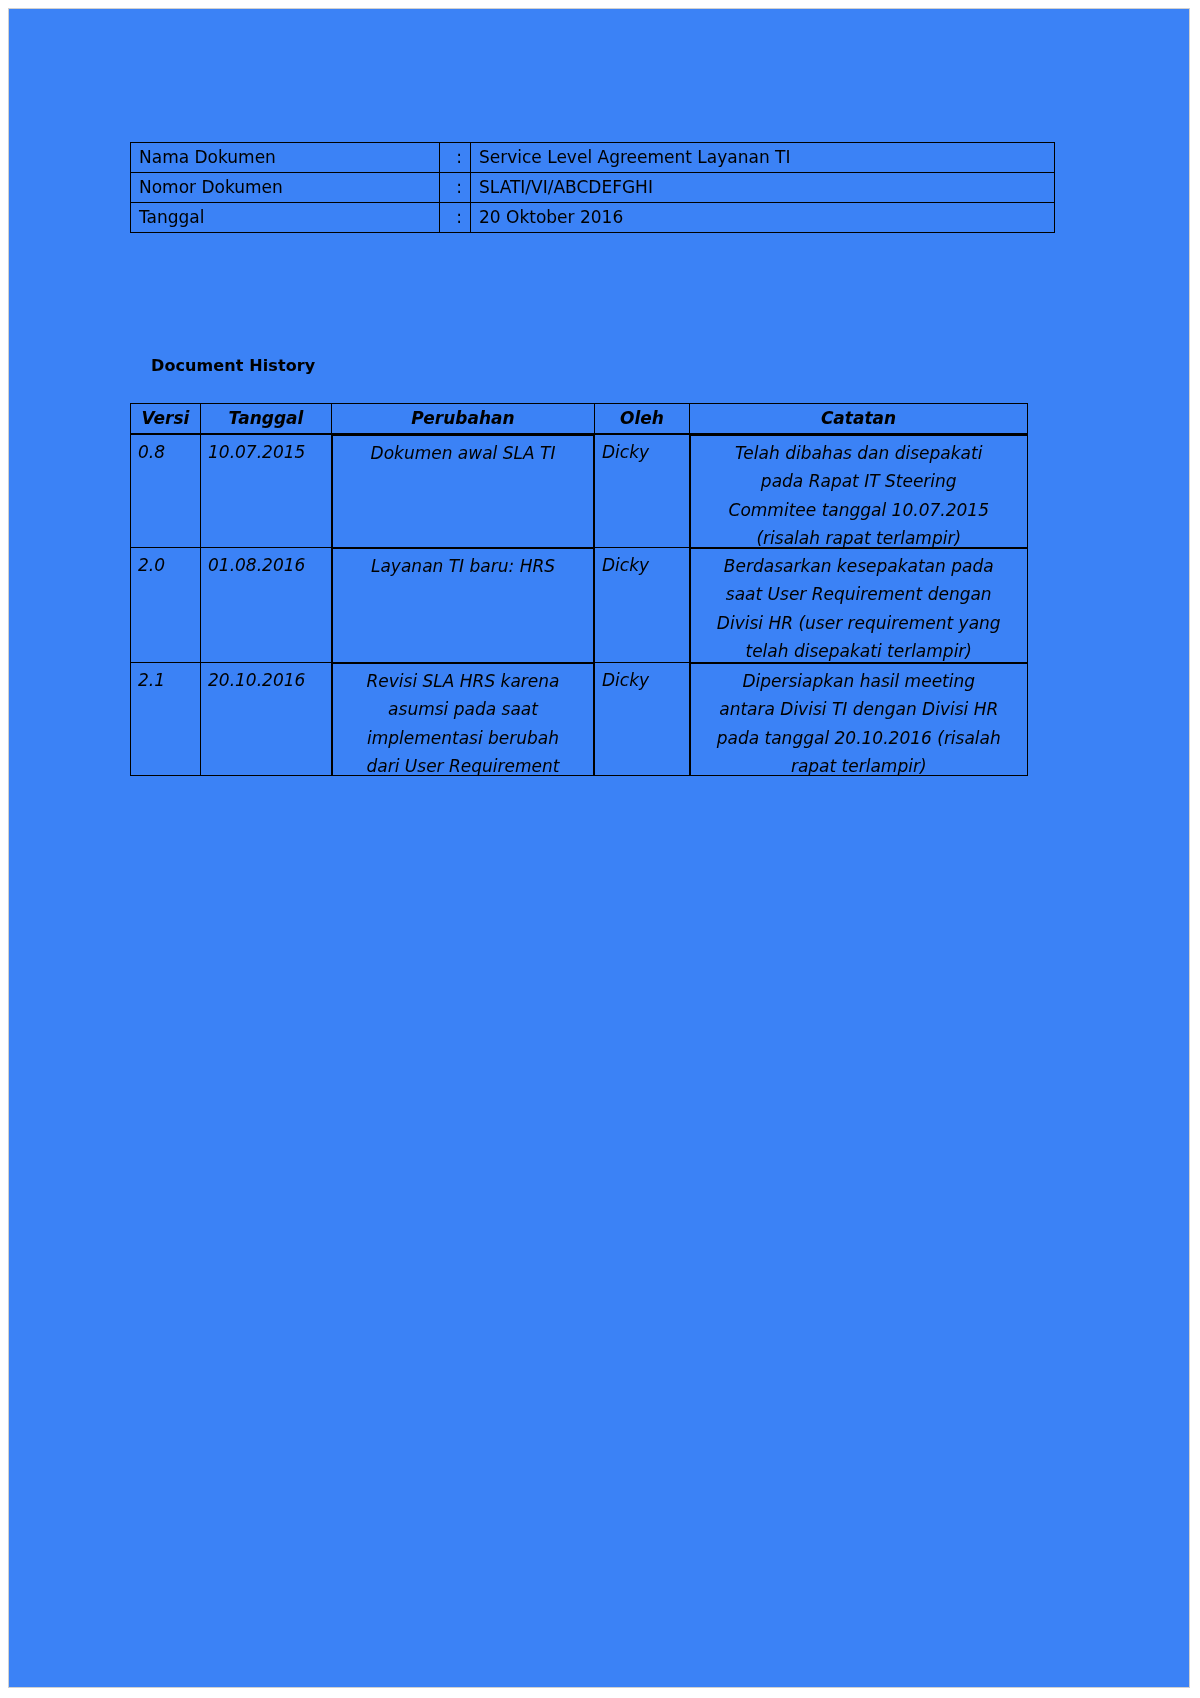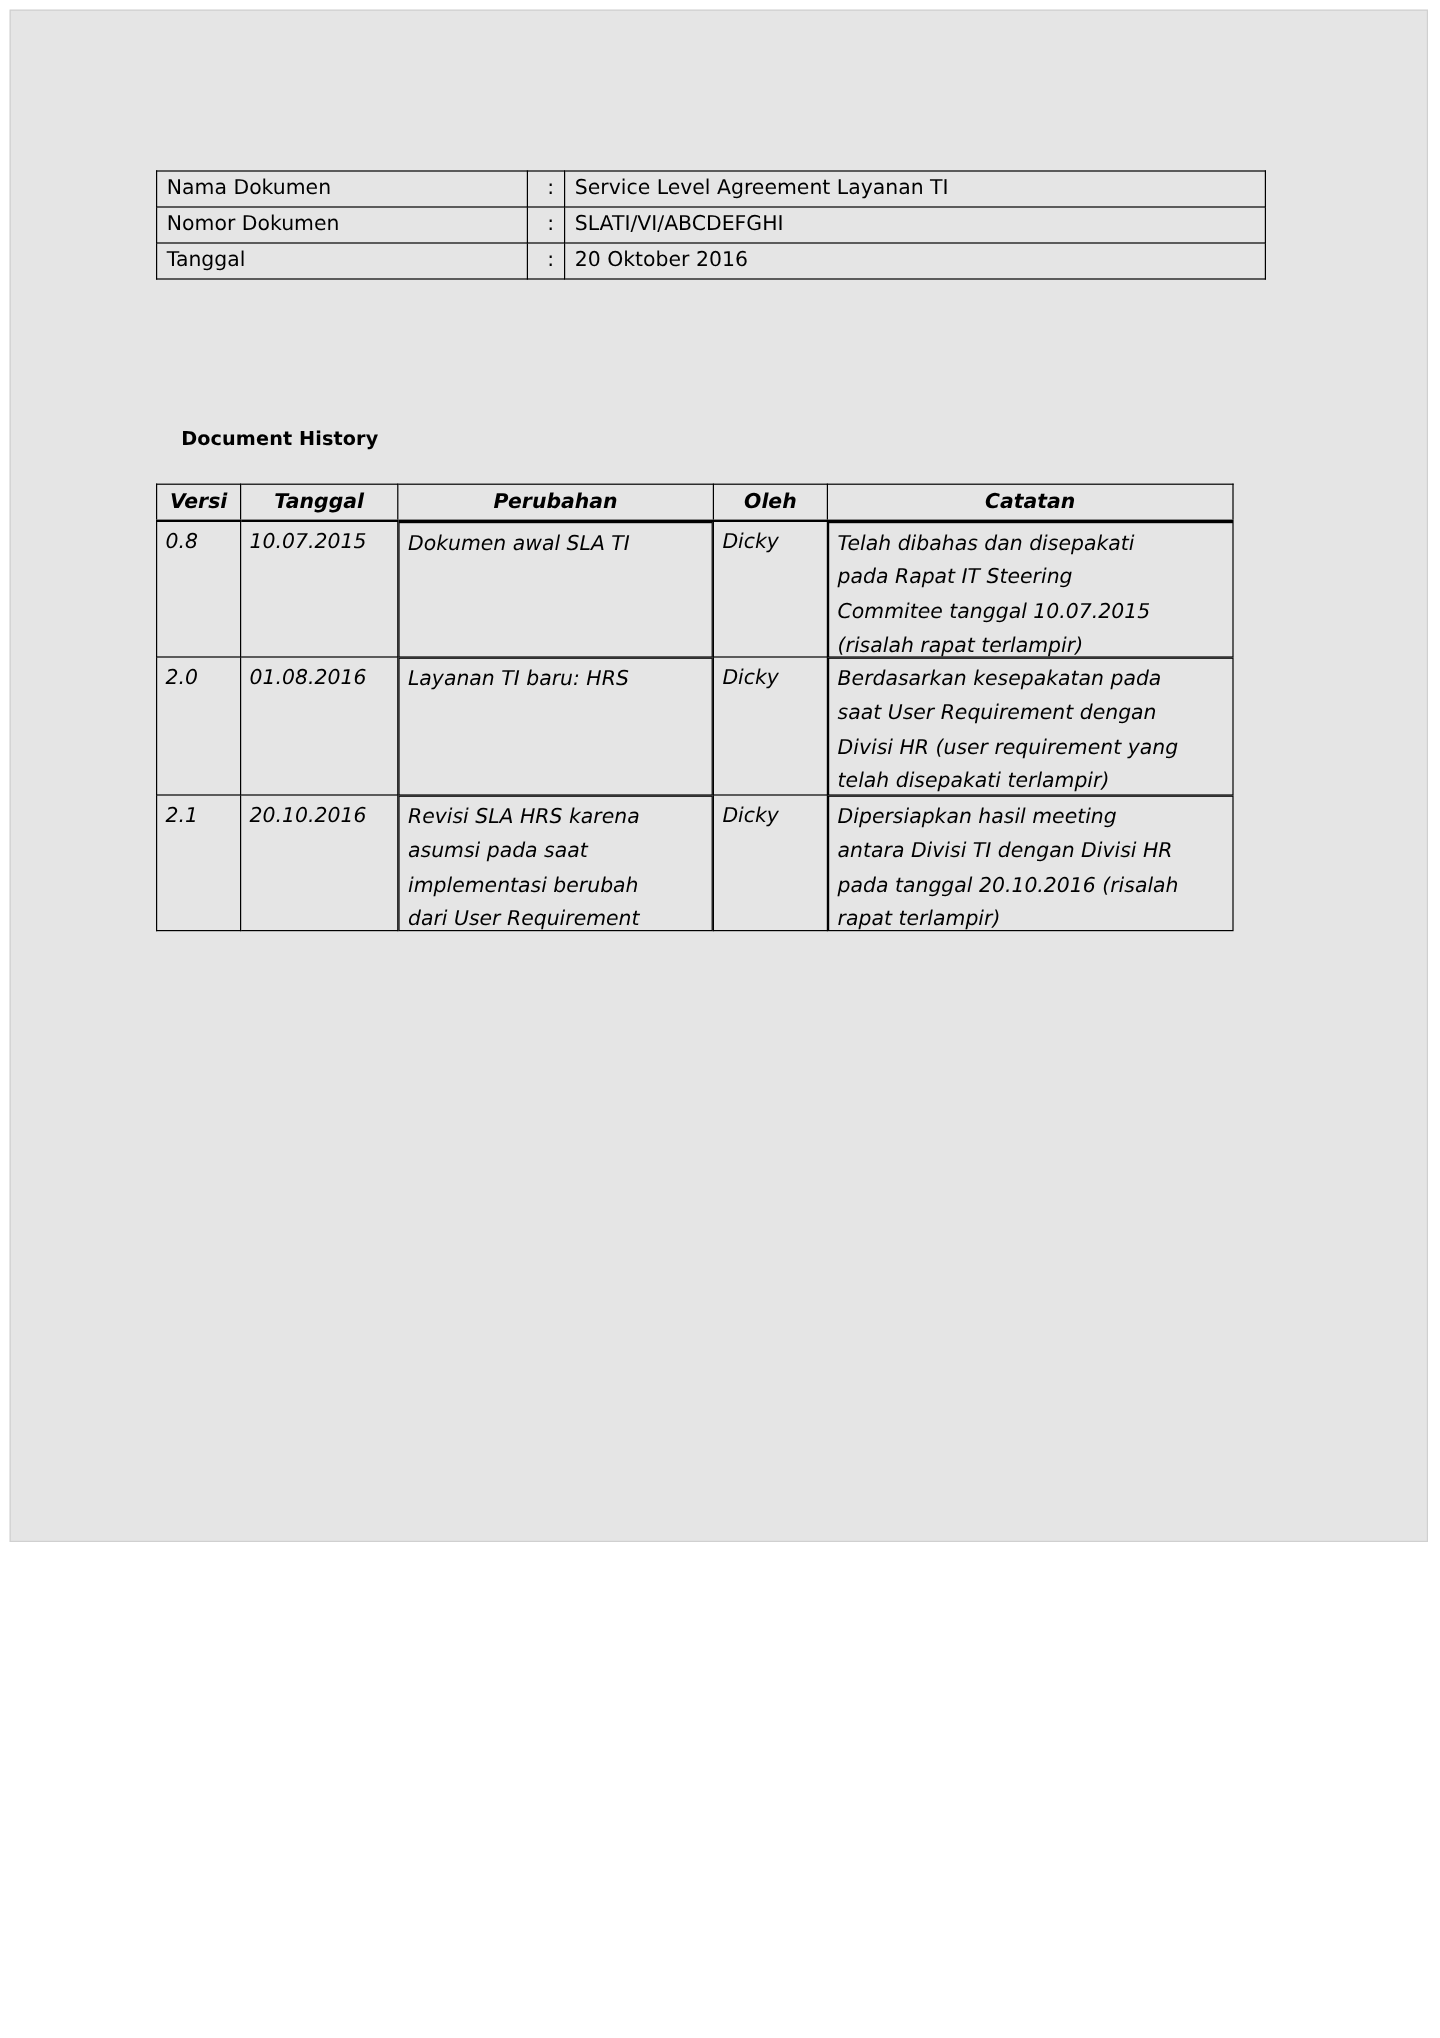--- a/index.html
+++ b/index.html
@@ -13,23 +13,23 @@
     font-family: "DejaVu Sans", sans-serif;
     color: #000000;
     -webkit-font-smoothing: none;
   }
 
   .page {
     position: absolute;
     left: 8px;
     top: 8px;
     width: 1182px;
-    height: 1277px;
+    height: 1680px;
     border: 1px solid #d0d0d0;
-    background: #e5e5e5;
+    background: #3b82f6;
     box-sizing: border-box;
     overflow: hidden;
   }
 
   
   .meta-table {
     position: absolute;
     left: 121px;
     top: 133px;
     width: 897px;
@@ -101,21 +101,21 @@
   .history-table td.cell-versi,
   .history-table td.cell-tanggal,
   .history-table td.cell-oleh {
     white-space: nowrap;
   }
 
   .row-h1 td { height: 113px; }
   .row-h2 td { height: 115px; }
   .row-h3 td { height: 113px; }
 
-  .cell-lines { display: block; }
+  .cell-lines { display: block; text-align: center; }
   .cell-lines span { display: block; }
 </style>
 </head>
 <body>
 
 <div class="page">
 
   <table class="meta-table">
     <tbody>
       <tr>

